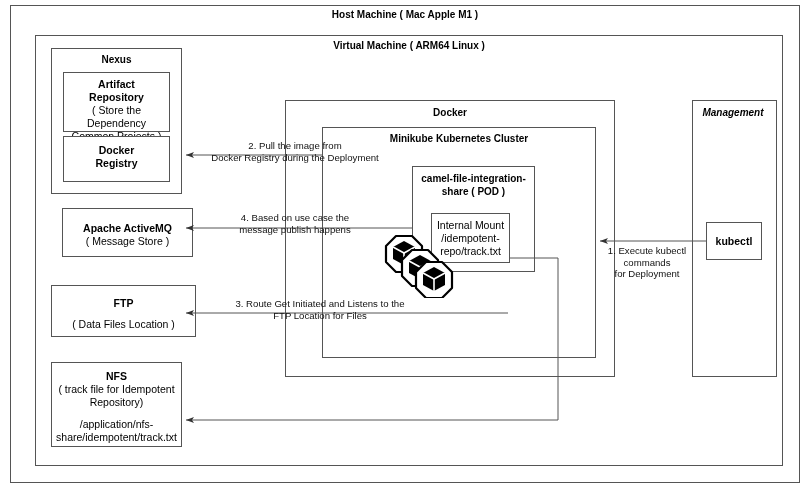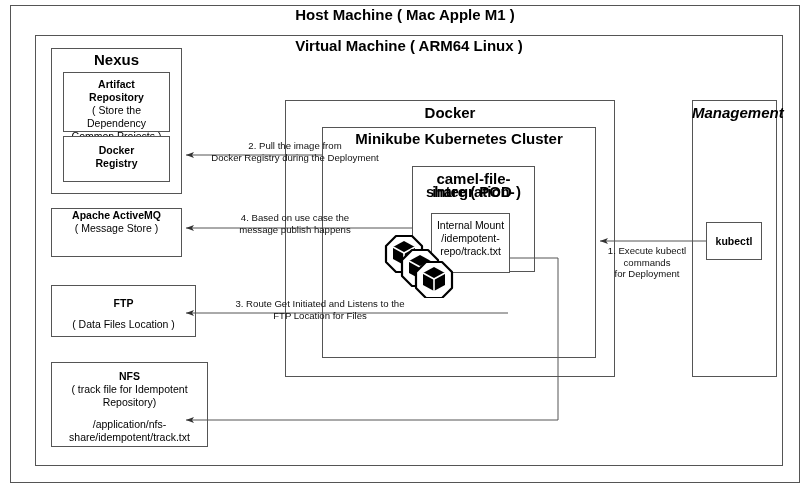--- a/index.html
+++ b/index.html
@@ -4,21 +4,21 @@
 <style>
   html,body{margin:0;padding:0;background:#ffffff;}
   body{width:810px;height:489px;position:relative;overflow:hidden;
        font-family:"Liberation Sans", sans-serif;color:#000;}
 
   #canvas{position:absolute;left:0;top:0;width:810px;height:489px;}
 
   .box{position:absolute;box-sizing:border-box;background:#fff;border:1px solid #555;}
 
   .ttl{position:absolute;left:0;right:0;text-align:center;font-weight:bold;
-       font-size:15px;line-height:13px;}
+       font-size:10px;line-height:13px;}
 
   .blk{position:absolute;box-sizing:border-box;background:#fff;border:1px solid #555;
        display:flex;flex-direction:column;align-items:center;justify-content:flex-start;
        text-align:center;}
 
   .b-hd{font-weight:bold;font-size:10.5px;line-height:13px;}
   .b-sb{font-weight:normal;font-size:10.5px;line-height:13px;}
 
   svg.lines{position:absolute;left:0;top:0;width:810px;height:489px;overflow:visible;}
 
@@ -46,51 +46,51 @@
     <div class="b-hd">Repository</div>
     <div class="b-sb">( Store the Dependency</div>
     <div class="b-sb">Common Projects )</div>
   </div>
 
   <div class="blk" style="left:63px;top:136px;width:107px;height:46px;padding-top:7px;">
     <div class="b-hd">Docker</div>
     <div class="b-hd">Registry</div>
   </div>
 
-  <div class="blk" style="left:51px;top:208px;width:131px;height:49px;">
+  <div class="blk" style="left:62px;top:208px;width:131px;height:49px;padding-top:13px;">
     <div class="b-hd">Apache ActiveMQ</div>
     <div class="b-sb">( Message Store )</div>
   </div>
 
   <div class="blk" style="left:51px;top:285px;width:145px;height:52px;padding-top:11px;">
     <div class="b-hd">FTP</div>
     <div style="height:8px;"></div>
     <div class="b-sb">( Data Files Location )</div>
   </div>
 
-  <div class="blk" style="left:51px;top:362px;width:157px;height:85px;padding-top:7px;">
+  <div class="blk" style="left:51px;top:362px;width:131px;height:85px;padding-top:7px;">
     <div class="b-hd">NFS</div>
     <div class="b-sb">( track file for Idempotent</div>
     <div class="b-sb">Repository)</div>
     <div style="height:9px;"></div>
     <div class="b-sb">/application/nfs-</div>
     <div class="b-sb">share/idempotent/track.txt</div>
   </div>
 
   <div class="box" style="left:285px;top:100px;width:330px;height:277px;"></div>
   <div class="ttl" style="left:285px;width:330px;top:106px;">Docker</div>
 
   <div class="box" style="left:322px;top:127px;width:274px;height:231px;"></div>
   <div class="ttl" style="left:322px;width:274px;top:132px;">Minikube Kubernetes Cluster</div>
 
   <div class="box" style="left:412px;top:166px;width:123px;height:106px;"></div>
   <div class="ttl" style="left:412px;width:123px;top:172px;">camel-file-integration-</div>
   <div class="ttl" style="left:412px;width:123px;top:185px;">share ( POD )</div>
 
-  <div class="blk" style="left:431px;top:213px;width:79px;height:60px;padding-top:5px;">
+  <div class="blk" style="left:431px;top:213px;width:79px;height:50px;padding-top:5px;">
     <div class="b-sb">Internal Mount</div>
     <div class="b-sb">/idempotent-</div>
     <div class="b-sb">repo/track.txt</div>
   </div>
 
   <div class="box" style="left:692px;top:100px;width:85px;height:277px;"></div>
   <div class="ttl" style="left:692px;width:82px;top:106px;font-style:italic;">Management</div>
 
   <div class="blk" style="left:706px;top:222px;width:56px;height:38px;justify-content:center;">
     <div class="b-hd">kubectl</div>

